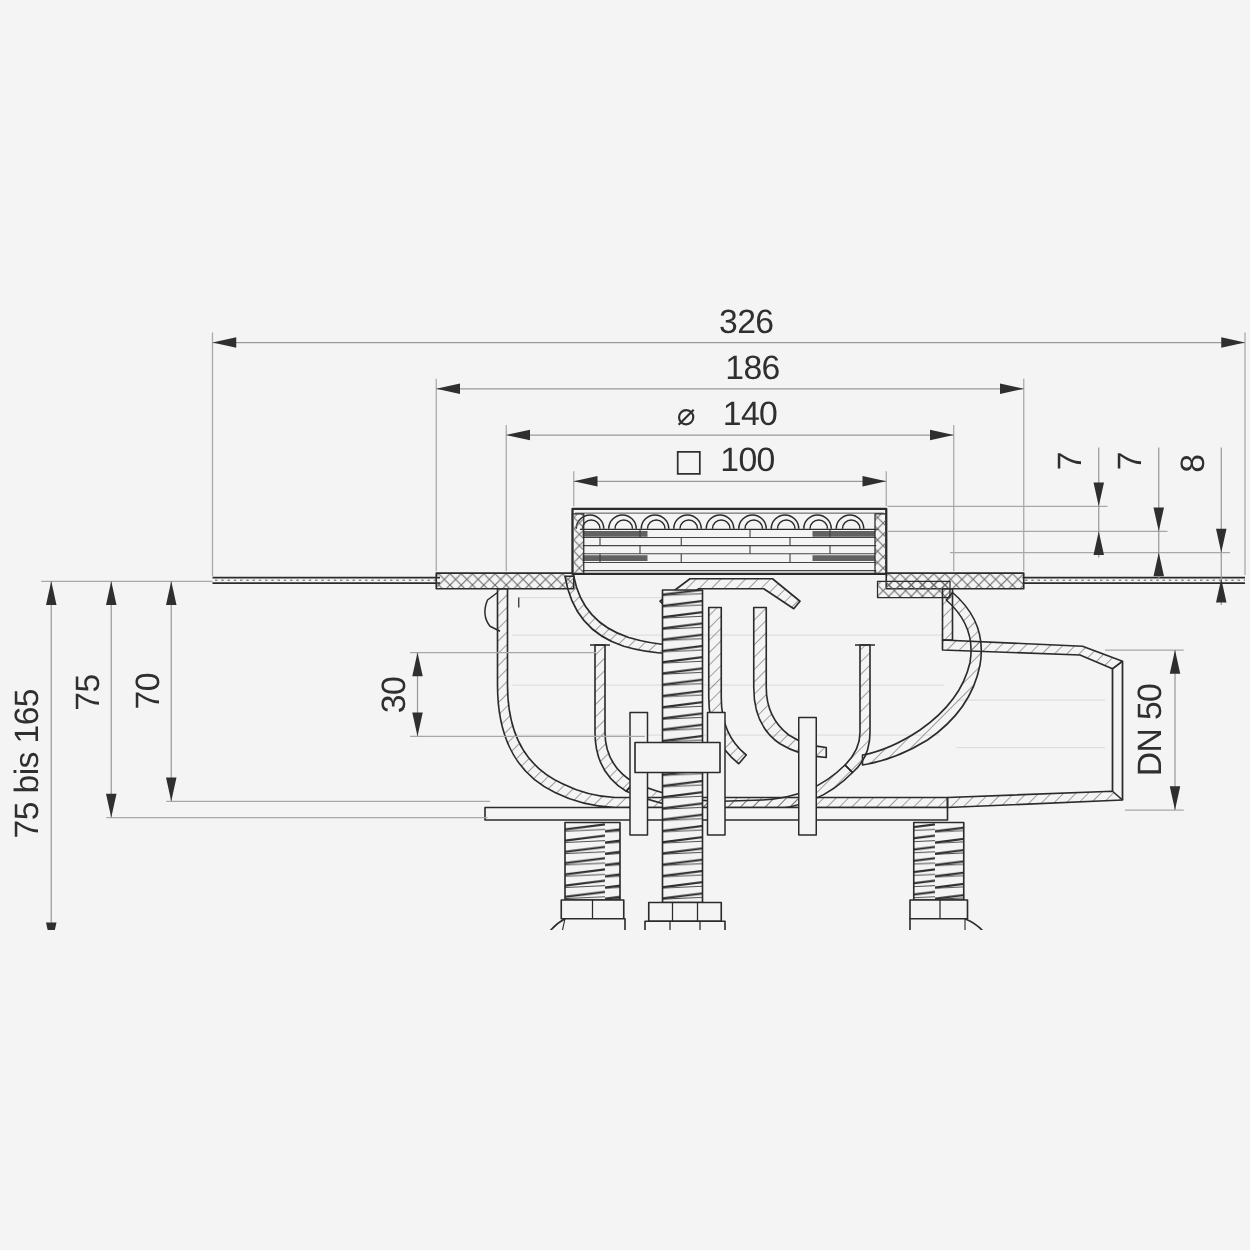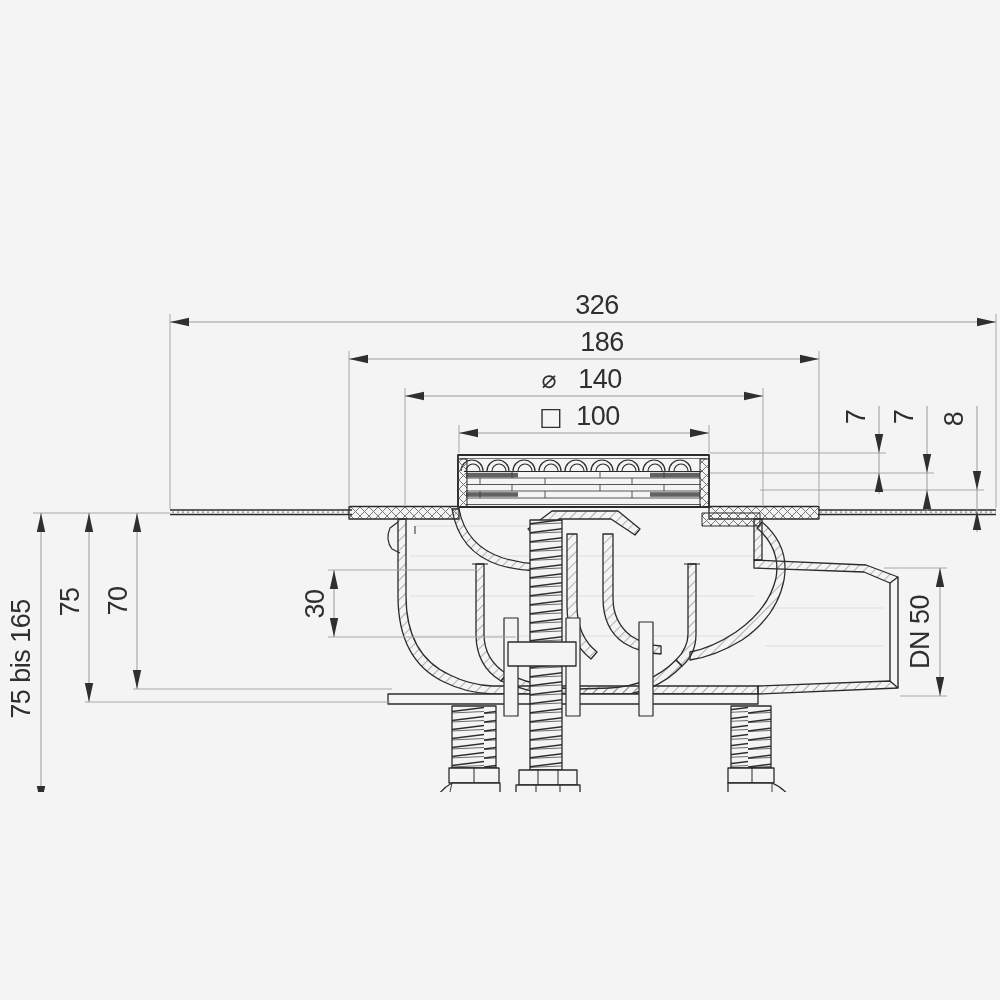--- a/index.html
+++ b/index.html
@@ -1,17 +1,17 @@
 <!DOCTYPE html>
 <html><head>
 <meta charset="utf-8">
 <style>
   html,body{margin:0;padding:0;background:#f4f4f4;}
   .stage{position:relative;width:1000px;height:744px;background:#f4f4f4;overflow:hidden;
-         font-family:"Liberation Sans","DejaVu Sans",sans-serif;margin-top:48px;}
+         font-family:"Liberation Sans","DejaVu Sans",sans-serif;}
   svg{display:block;}
   .dim-text{font-family:"Liberation Sans","DejaVu Sans",sans-serif;font-size:27px;
             fill:#2f2f2f;letter-spacing:-0.5px;}
   .sym-text{font-family:"DejaVu Sans","Liberation Sans",sans-serif;font-size:25px;fill:#2f2f2f;}
 </style>
 </head>
 <body>
 
 <div class="stage">
 <svg width="1000" height="1000" viewBox="0 0 1000 1000">

